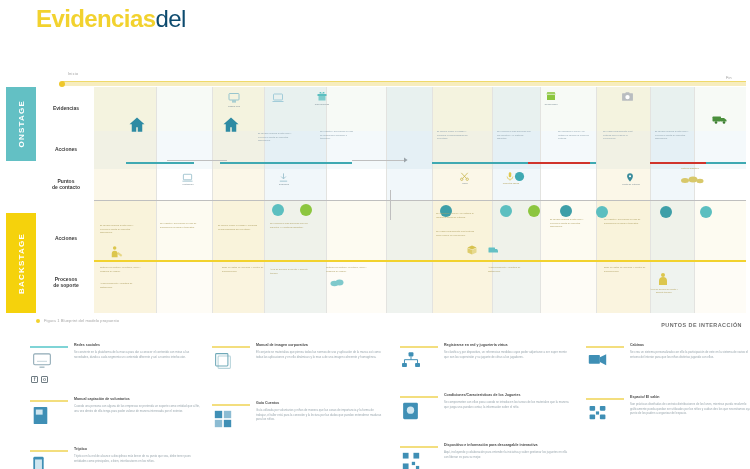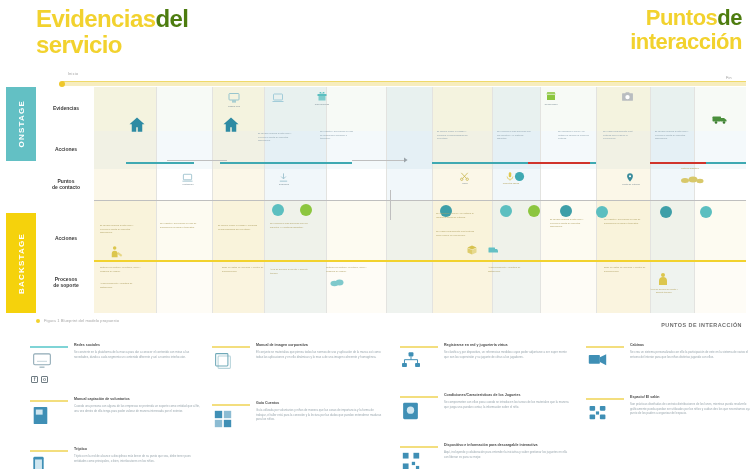--- a/index.html
+++ b/index.html
@@ -16,21 +16,21 @@
     position: absolute; left: 36px; top: 6px;
     font-size: 24px; font-weight: bold; line-height: 1.08;
     letter-spacing: -0.6px;
   }
   .title-right {
     position: absolute; right: 8px; top: 6px;
     font-size: 22px; font-weight: bold; line-height: 1.1;
     text-align: right; letter-spacing: -0.5px;
   }
   .t-y { color: #F2D22E; }
-  .t-g { color: #4d7c0f; font-weight: bold; }
+  .t-g { color: #0c4a6e; font-weight: normal; }
 
   
   .board { position: absolute; left: 0; top: 72px; width: 750px; height: 240px; }
 
   .axis-label {
     position: absolute; font-size: 3.6px; color: #9a9a9a; letter-spacing: .3px;
   }
   .axis-start { left: 68px; top: 0px; }
   .axis-end   { left: 726px; top: 4px; }
 
@@ -179,27 +179,22 @@
     font-size: 5px; color: #6f7c83; font-weight: bold; line-height: 1;
   }
 </style>
 </head>
 <body>
 
 <div class="page">
 
   <div class="title-left">
     <span class="t-y">Evidencias</span><span class="t-g">del</span><br>
-    <span class="t-y">servicio</span>
   </div>
 
-  <div class="title-right">
-    <span class="t-y">Puntos</span><span class="t-g">de</span><br>
-    <span class="t-y">interacción</span>
-  </div>
 
   <div class="board">
 
     <div class="axis-label axis-start">Inicio</div>
     <div class="axis-label axis-end">Fin</div>
     <div class="timeline">
         <i class="dot"></i>
       </div>
 
     <div class="band band-evid"></div>

